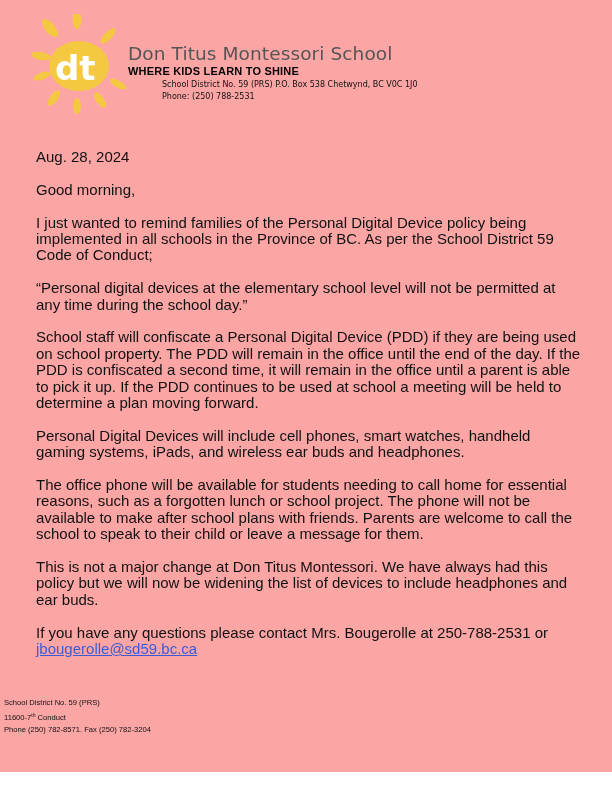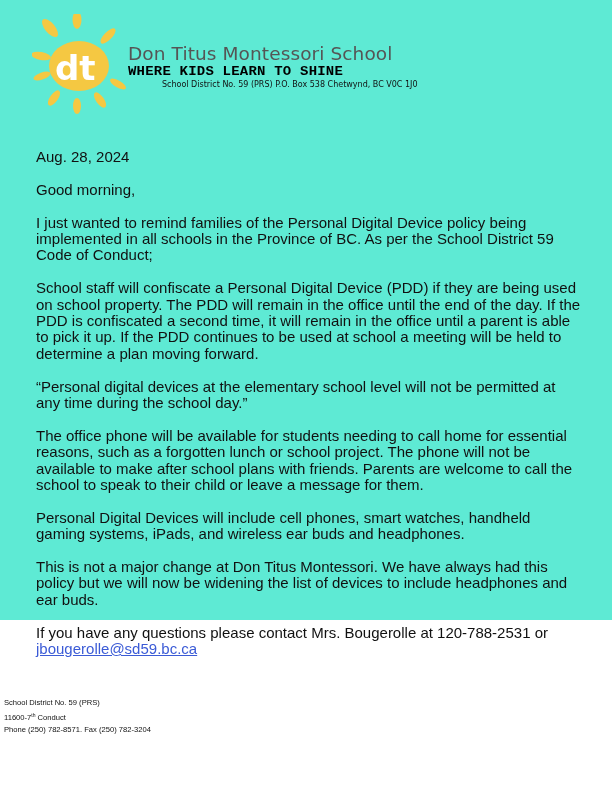--- a/index.html
+++ b/index.html
@@ -1,21 +1,21 @@
 <!DOCTYPE html>
 <html><head>
 <meta charset="utf-8">
 <style>
   html, body { margin: 0; padding: 0; background: #ffffff; }
   body { width: 612px; height: 792px; position: relative; overflow: hidden; }
-  .page { position: absolute; left: 0; top: 0; width: 612px; height: 620px; background: #5eead4; }
+  .page { position: absolute; left: 0; top: 0; width: 612px; height: 772px; background: #fca5a5; }
   .logo { position: absolute; left: 32px; top: 14px; width: 96px; height: 100px; }
   .letterhead { position: absolute; left: 128px; top: 44px; }
   .lh-name { font-family: "DejaVu Sans", sans-serif; font-size: 18.5px; color: #555; letter-spacing: 0.1px; line-height: 20px; font-weight: normal; }
-  .lh-tagline { font-family: Liberation Mono, monospace; font-weight: bold; font-size: 14px; color: #000; letter-spacing: 0.2px; line-height: 16px; margin-top: -1px; transform: scaleY(0.95); }
+  .lh-tagline { font-family: Liberation Sans, sans-serif; font-weight: bold; font-size: 11px; color: #000; letter-spacing: 0.2px; line-height: 16px; margin-top: -1px; transform: scaleY(0.95); }
   .lh-info { font-family: "DejaVu Sans", sans-serif; font-size: 8px; color: #111; line-height: 12px; margin-left: 34px; }
   .body-text { position: absolute; left: 36px; top: 149px; width: 545px; font-family: Liberation Sans, sans-serif; font-size: 15px; color: #111; line-height: 16.4px; }
   .body-text p { margin: 0 0 16.4px 0; }
   .body-text a { color: #3b5bd6; text-decoration: underline; margin-top: 35px; }
   .footer { position: absolute; left: 4px; top: 697px; width: 612px; font-family: Liberation Sans, sans-serif; font-size: 7.6px; color: #111; line-height: 12.2px; }
   .footer sup { font-size: 5px; vertical-align: 3px; }
 </style>
 </head>
 <body>
 
@@ -38,33 +38,34 @@
       <g fill="#ffffff" font-family="DejaVu Sans, sans-serif" font-weight="bold">
         <text x="23" y="66" font-size="34">dt</text>
       </g>
     </svg>
   </div>
 
   <div class="letterhead">
     <div class="lh-name">Don Titus Montessori School</div>
     <div class="lh-tagline">WHERE KIDS LEARN TO SHINE</div>
     <div class="lh-info">School District No. 59 (PRS) P.O. Box 538 Chetwynd, BC  V0C 1J0</div>
+    <div class="lh-info">Phone: (250) 788-2531</div>
   </div>
 
   <div class="body-text">
     <p>Aug. 28, 2024</p>
     <p>Good morning,</p>
     <p>I just wanted to remind families of the Personal Digital Device policy being implemented in all schools in the Province of BC.  As per the School District 59 Code of Conduct;</p>
+    <p>“Personal digital devices at the elementary school level will not be permitted at any time during the school day.”</p>
     <p>School staff will confiscate a Personal Digital Device (PDD) if they are being used on school property.  The PDD will remain in the office until the end of the day. If the PDD is confiscated a second time, it will remain in the office until a parent is able to pick it up.  If the PDD continues to be used at school a meeting will be held to determine a plan moving forward.</p>
-    <p>“Personal digital devices at the elementary school level will not be permitted at any time during the school day.”</p>
+    <p>Personal Digital Devices will include cell phones, smart watches, handheld gaming systems, iPads, and wireless ear buds and headphones.</p>
     <p>The office phone will be available for students needing to call home for essential reasons, such as a forgotten lunch or school project.  The phone will not be available to make after school plans with friends.  Parents are welcome to call the school to speak to their child or leave a message for them.</p>
-    <p>Personal Digital Devices will include cell phones, smart watches, handheld gaming systems, iPads, and wireless ear buds and headphones.</p>
     <p>This is not a major change at Don Titus Montessori.  We have always had this policy but we will now be widening the list of devices to include headphones and ear buds.</p>
     <p>
-      <span>If you have any questions please contact Mrs. Bougerolle at 120-788-2531 or</span><br>
+      <span>If you have any questions please contact Mrs. Bougerolle at 250-788-2531 or</span><br>
       <a>jbougerolle@sd59.bc.ca</a>
     </p>
   </div>
 
   <div class="footer">
     <div>School District No. 59 (PRS)</div>
     <div><span>11600-7</span><sup>th</sup><span> Conduct</span></div>
     <div>Phone (250) 782-8571. Fax (250) 782-3204</div>
   </div>
 

